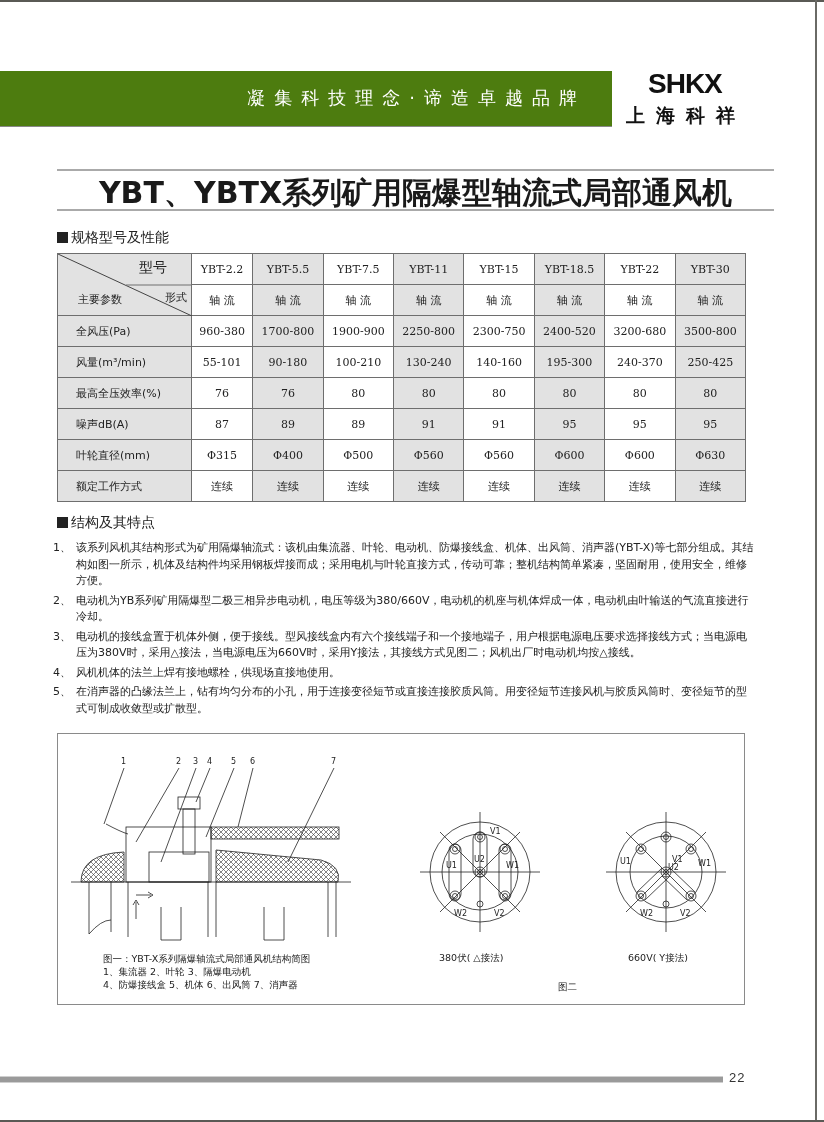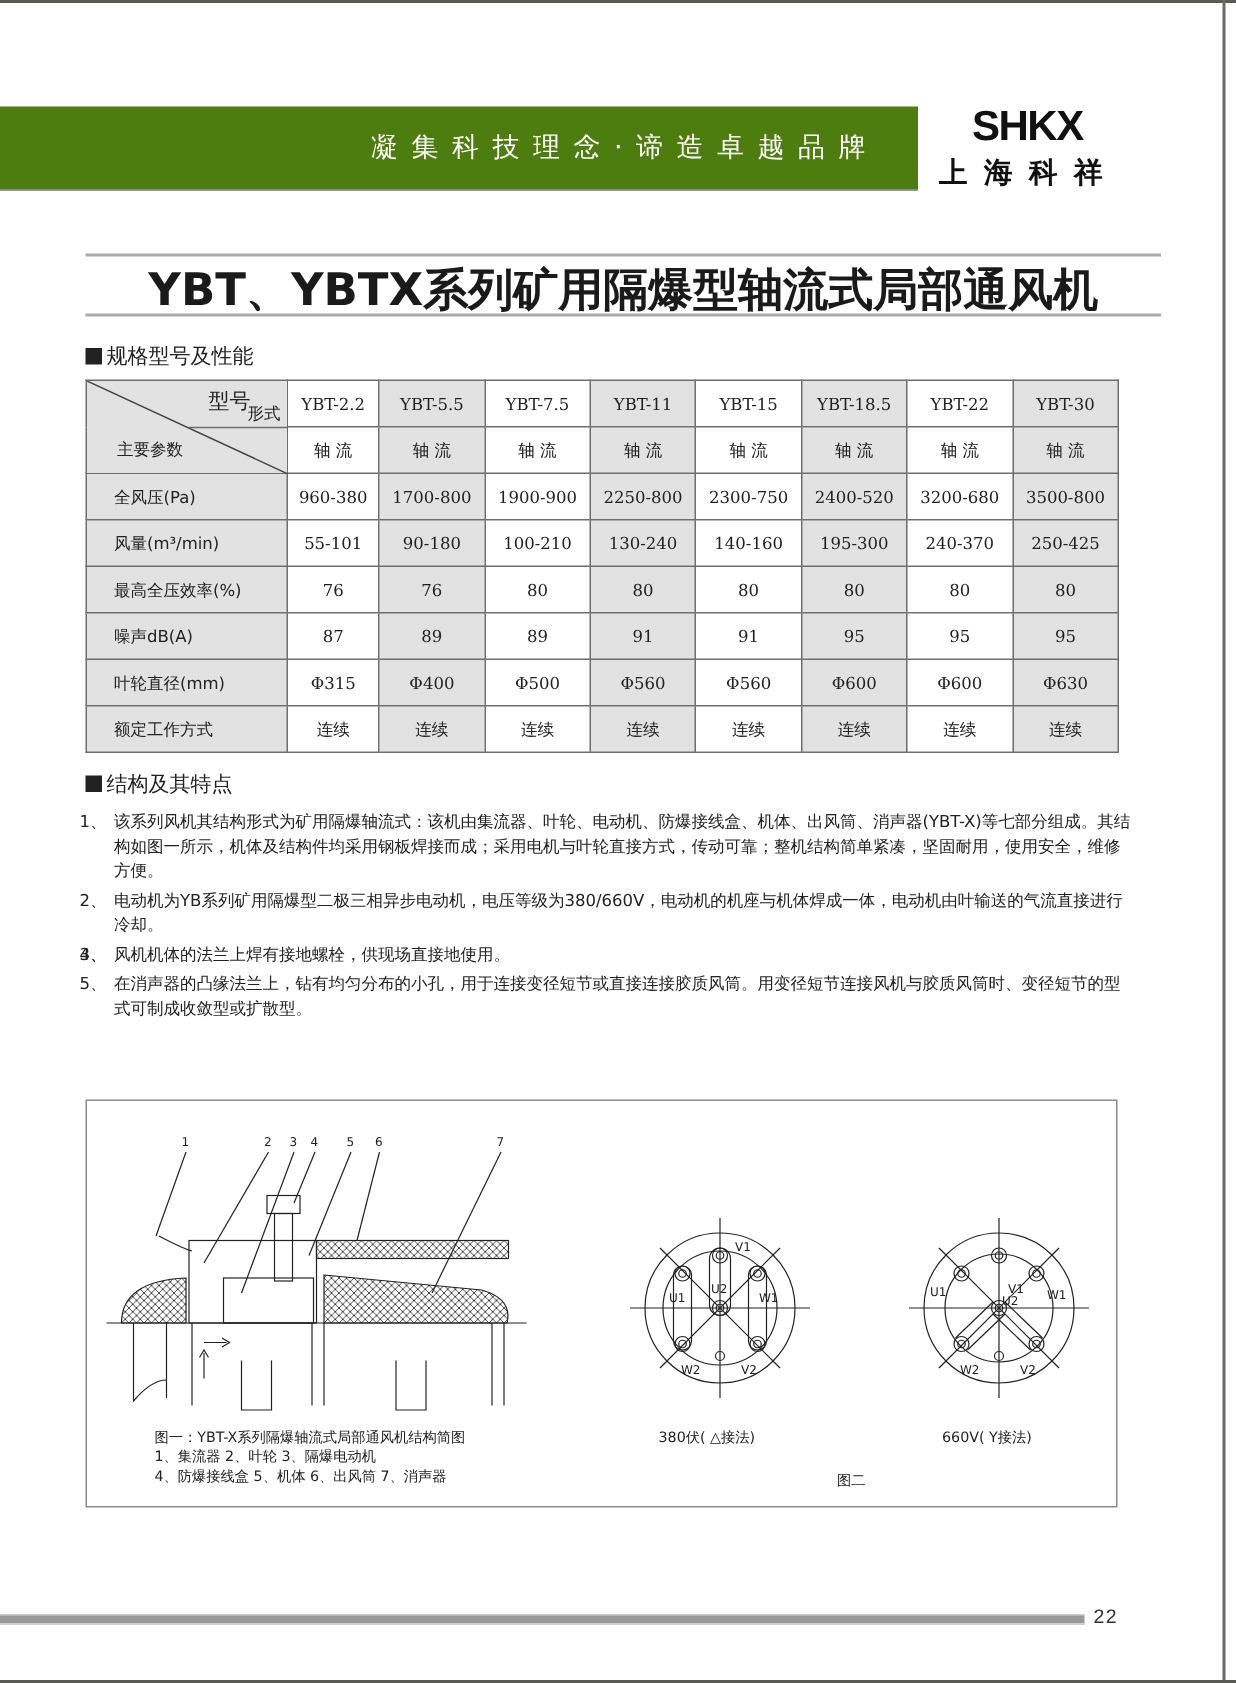--- a/index.html
+++ b/index.html
@@ -45,21 +45,21 @@
     font-family:"DejaVu Serif", serif; font-size:11px; color:#222;
   }
   table.spec td {
     border:1.5px solid #6e6e6e; height:30px; padding:0; text-align:center; vertical-align:middle;
   }
   table.spec td.label { text-align:left; padding-left:18px; width:115px; font-family:"DejaVu Sans", sans-serif; }
   table.spec td.shade { background:#e2e2e2; }
   table.spec td.head-diag { position:relative; background:#e2e2e2; width:133px; height:62px; padding:0; }
   .head-diag svg { position:absolute; left:0; top:0; }
   .hd-model { position:absolute; right:24px; top:5px; font-size:14px; font-family:"DejaVu Sans", sans-serif; }
-  .hd-form { position:absolute; right:4px; top:14px; font-size:11px; font-family:"DejaVu Sans", sans-serif; }
+  .hd-form { position:absolute; right:4px; top:36px; font-size:11px; font-family:"DejaVu Sans", sans-serif; }
   .hd-param { position:absolute; left:20px; top:38px; font-size:11px; font-family:"DejaVu Sans", sans-serif; }
   table.spec tr.r-model td { height:30px; }
   table.spec tr.r-form td { height:30px; }
 
   .features {
     position:absolute; left:57px; top:540px; width:700px; font-size:11px; line-height:16.5px; color:#222;
   }
   .feat-item { position:relative; padding-left:19px; margin-bottom:3px; }
   .feat-item .num { position:absolute; left:-4px; top:0; }
 
@@ -203,20 +203,21 @@
   <div class="feat-item">
     <span class="num">1、</span>
     <span>该系列风机其结构形式为矿用隔爆轴流式：该机由集流器、叶轮、电动机、防爆接线盒、机体、出风筒、消声器(YBT-X)等七部分组成。其结构如图一所示，机体及结构件均采用钢板焊接而成；采用电机与叶轮直接方式，传动可靠；整机结构简单紧凑，坚固耐用，使用安全，维修方便。</span>
   </div>
   <div class="feat-item">
     <span class="num">2、</span>
     <span>电动机为YB系列矿用隔爆型二极三相异步电动机，电压等级为380/660V，电动机的机座与机体焊成一体，电动机由叶输送的气流直接进行冷却。</span>
   </div>
   <div class="feat-item">
     <span class="num">3、</span>
+    <span>电动机的接线盒置于机体外侧，便于接线。型风接线盒内有六个接线端子和一个接地端子，用户根据电源电压要求选择接线方式；当电源电压为380V时，采用△接法，当电源电压为660V时，采用Y接法，其接线方式见图二；风机出厂时电动机均按△接线。</span>
   </div>
   <div class="feat-item">
     <span class="num">4、</span>
     <span>风机机体的法兰上焊有接地螺栓，供现场直接地使用。</span>
   </div>
   <div class="feat-item">
     <span class="num">5、</span>
     <span>在消声器的凸缘法兰上，钻有均匀分布的小孔，用于连接变径短节或直接连接胶质风筒。用变径短节连接风机与胶质风筒时、变径短节的型式可制成收敛型或扩散型。</span>
   </div>
 </div>

